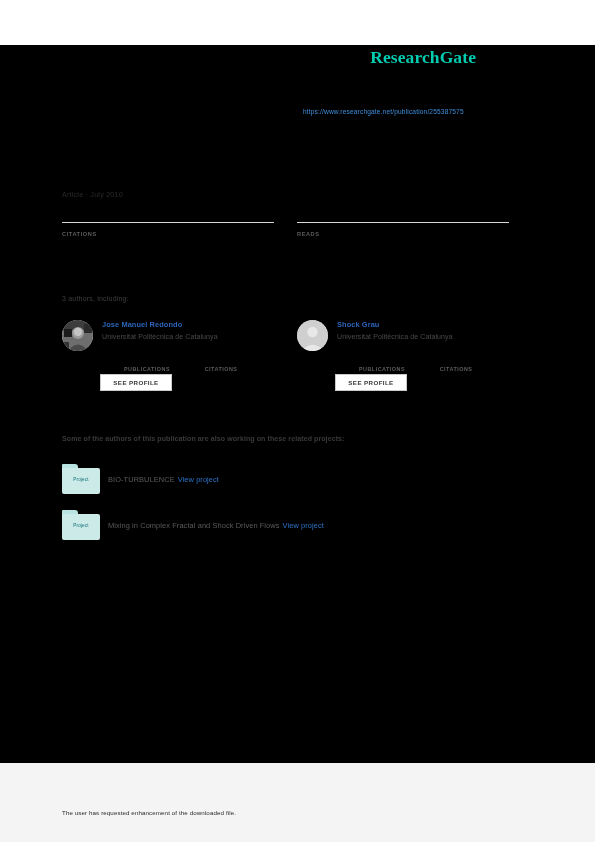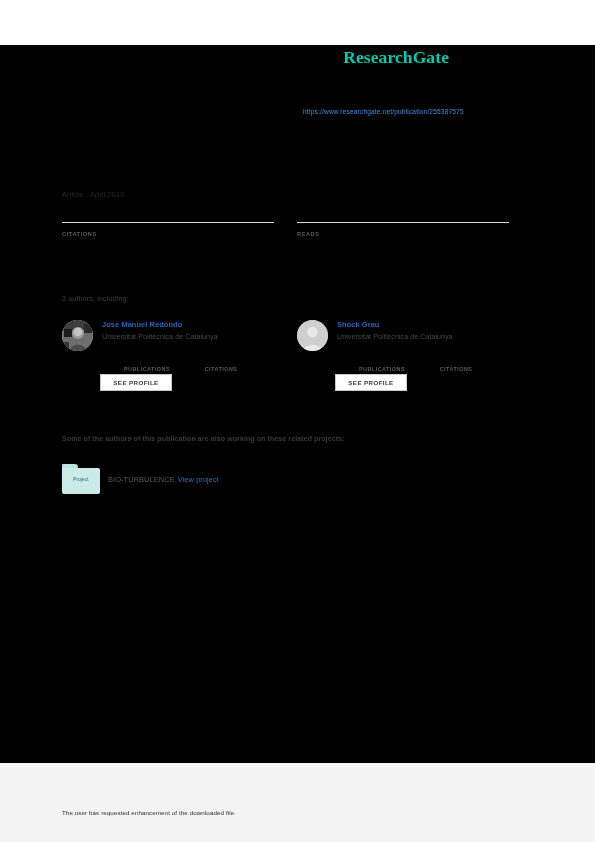--- a/index.html
+++ b/index.html
@@ -14,20 +14,21 @@
     overflow: hidden;
     position: relative;
   }
 
   
   .page {
     position: relative;
     width: 491px;
     height: 842px;
     background: #ffffff;
+    padding-left: 27px;
   }
 
   .top-margin {
     position: absolute;
     left: 0; top: 0;
     width: 595px;
     height: 45px;
     background: #ffffff;
   }
 
@@ -330,21 +331,21 @@
   <div class="top-margin"></div>
   <div class="body-dark"></div>
   <div class="footer-band"></div>
 
   <div class="brand">ResearchGate</div>
 
   <div class="pub-url">https://www.researchgate.net/publication/255387575</div>
 
   <div class="title-hidden"></div>
 
-  <div class="article-meta">Article · April 2010</div>
+  <div class="article-meta">Article · July 2010</div>
 
   <div class="stats">
     <div class="stat-col left">
       <div class="stat-rule"></div>
       <div class="stat-label">CITATIONS</div>
       <div class="stat-value"></div>
     </div>
     <div class="stat-col right">
       <div class="stat-rule"></div>
       <div class="stat-label">READS</div>
@@ -429,16 +430,26 @@
     <div class="project-icon">
       <div class="folder-tab"></div>
       <div class="folder-body"></div>
       <div class="folder-text">Project</div>
     </div>
     <div class="project-text">
       <span>BIO-TURBULENCE</span><span class="view-project">View project</span>
     </div>
   </div>
 
+  <div class="project-row p1">
+    <div class="project-icon">
+      <div class="folder-tab"></div>
+      <div class="folder-body"></div>
+      <div class="folder-text">Project</div>
+    </div>
+    <div class="project-text">
+      <span>Mixing in Complex Fractal and Shock Driven Flows</span><span class="view-project">View project</span>
+    </div>
+  </div>
 
   <div class="footer-line2">The user has requested enhancement of the downloaded file.</div>
 
 </div>
 
 </body></html>

